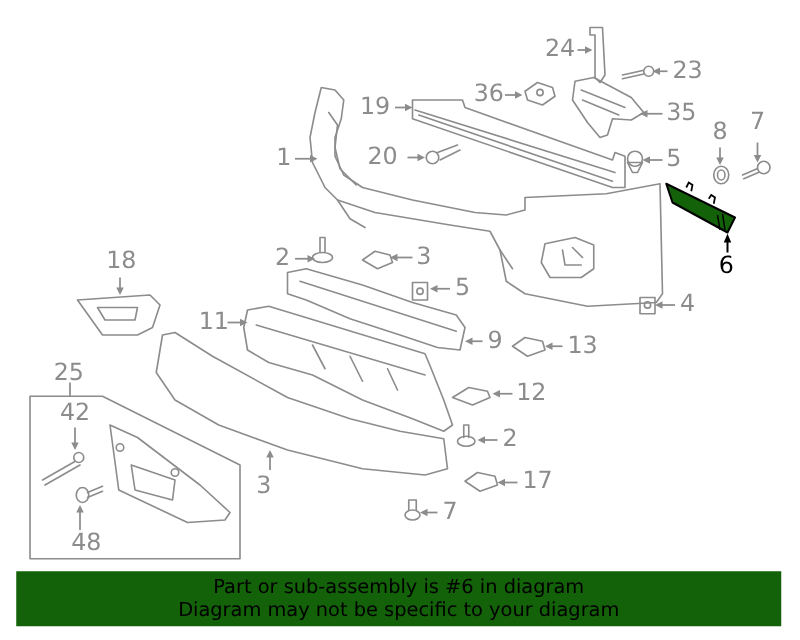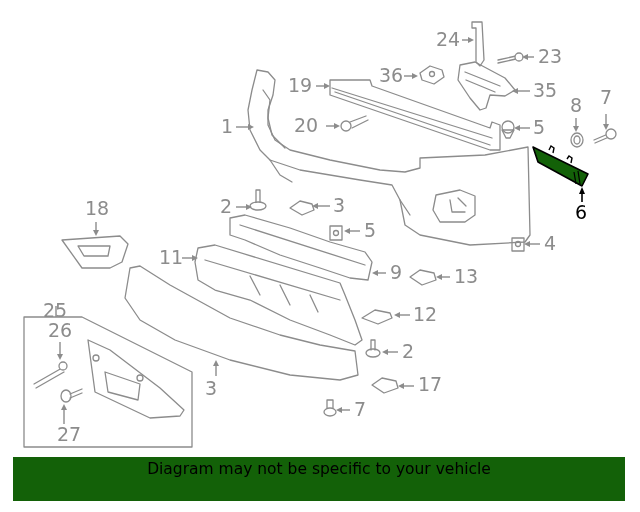--- a/index.html
+++ b/index.html
@@ -228,19 +228,20 @@
 <span class="callout" style="left:205px;top:379px">3</span>
 <span class="callout" style="left:418px;top:375px">17</span>
 <span class="callout" style="left:354px;top:400px">7</span>
 <span class="callout" style="left:85px;top:199px">18</span>
 <span class="callout" style="left:288px;top:76px">19</span>
 <span class="callout" style="left:294px;top:116px">20</span>
 <span class="callout" style="left:533px;top:81px">35</span>
 <span class="callout" style="left:379px;top:66px">36</span>
 <span class="callout" style="left:538px;top:47px">23</span>
 <span class="callout" style="left:436px;top:30px">24</span>
-<span class="callout" style="left:43px;top:301px">25</span>
-<span class="callout" style="left:48px;top:321px">26</span>
-<span class="callout" style="left:57px;top:425px">27</span>
+<span class="callout" style="left:43px;top:289px">25</span>
+<span class="callout" style="left:48px;top:321px">42</span>
+<span class="callout" style="left:57px;top:425px">48</span>
 
 <div class="banner">
-  <div>Diagram may not be specific to your vehicle</div>
+  <div>Part or sub-assembly is #6 in diagram</div>
+  <div>Diagram may not be specific to your diagram</div>
 </div>
 
 </body></html>

